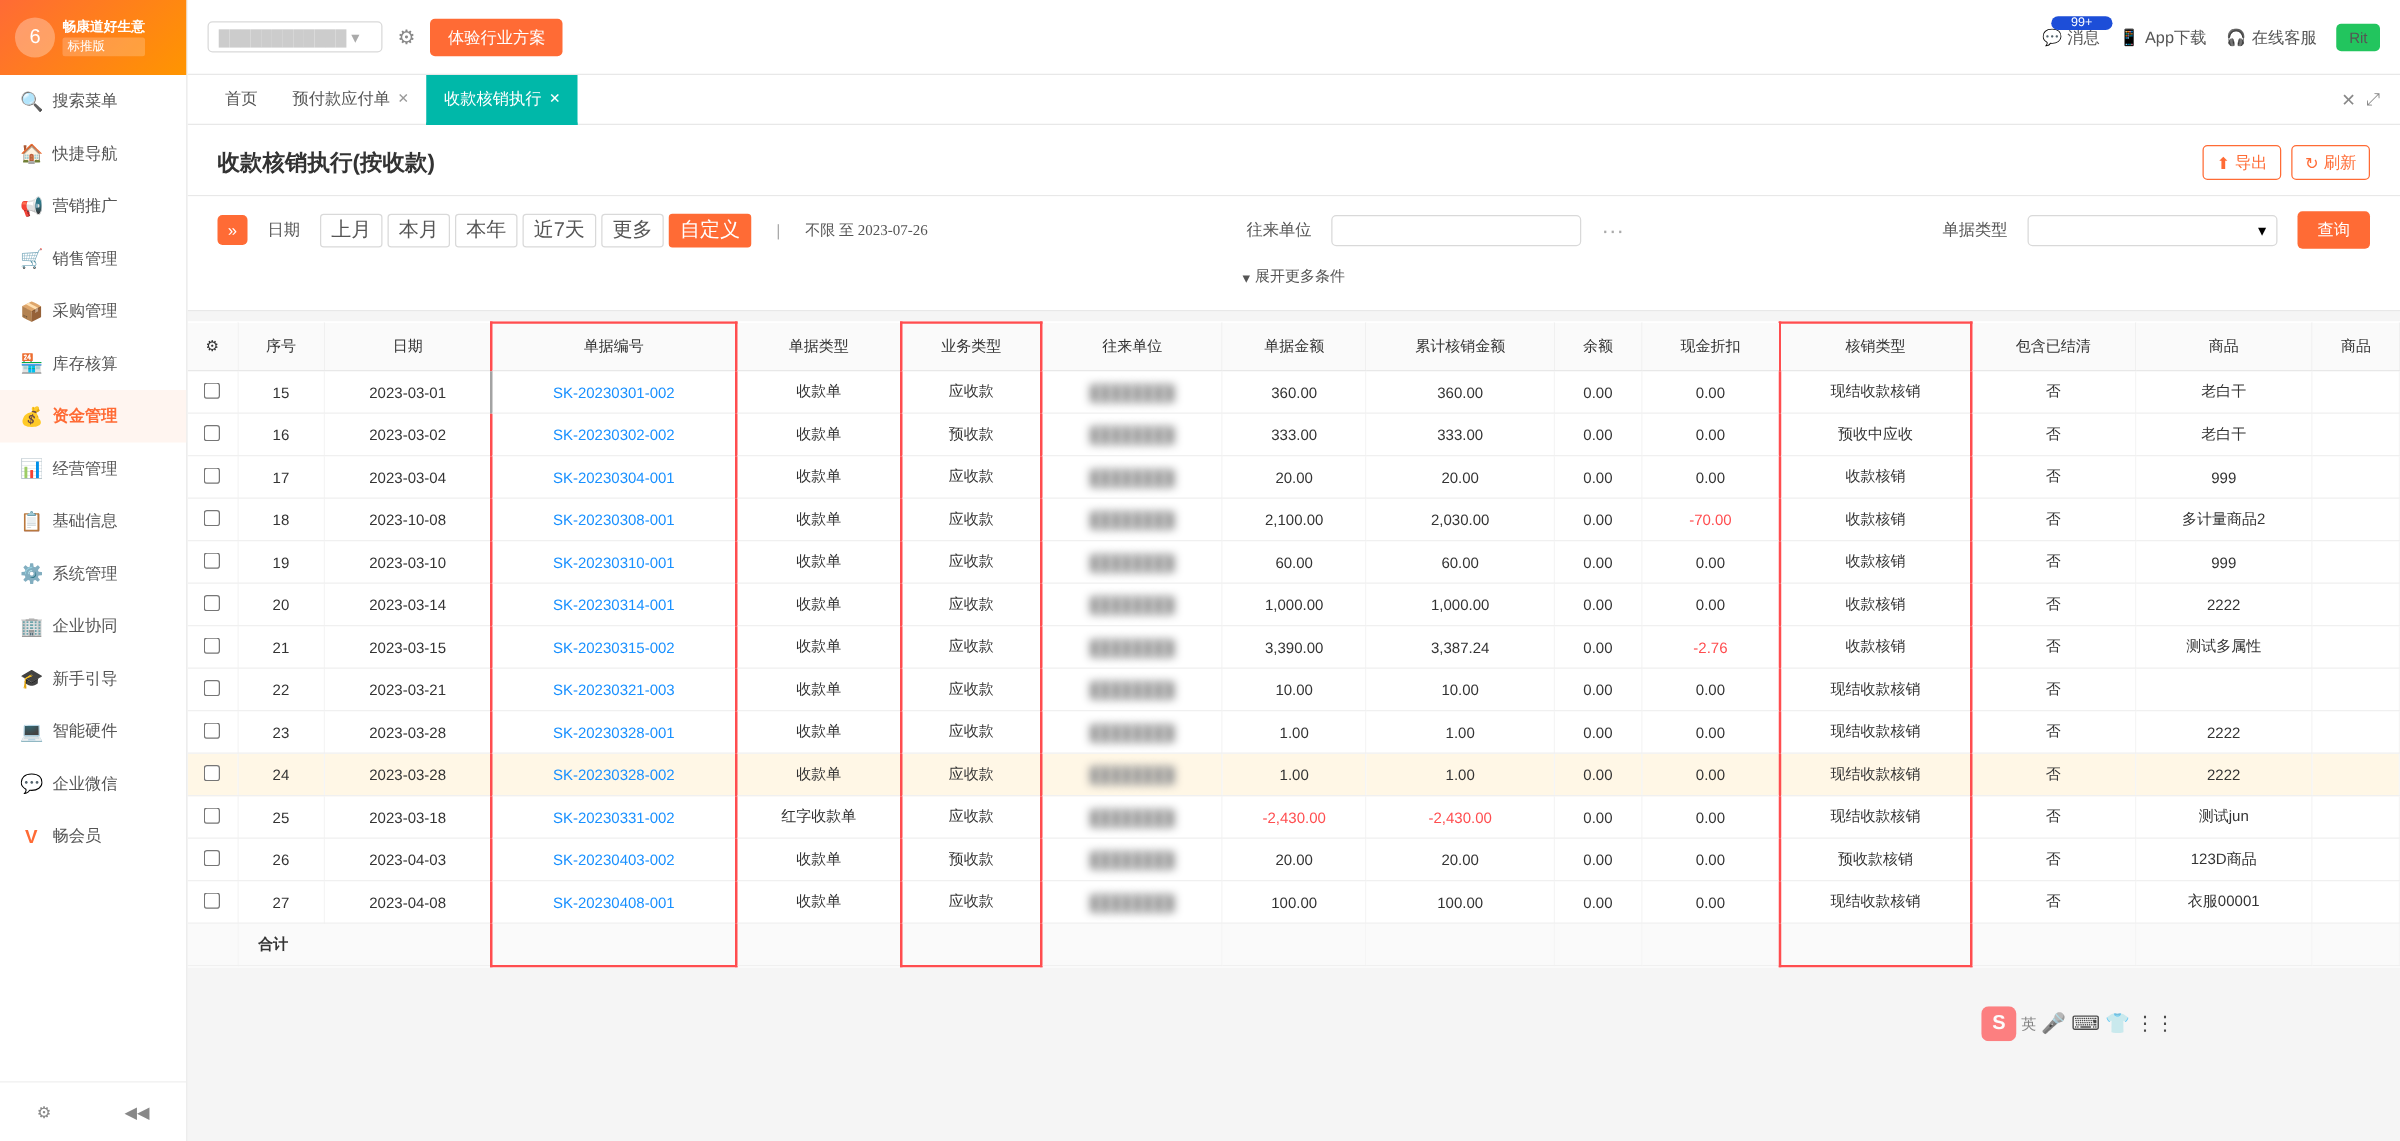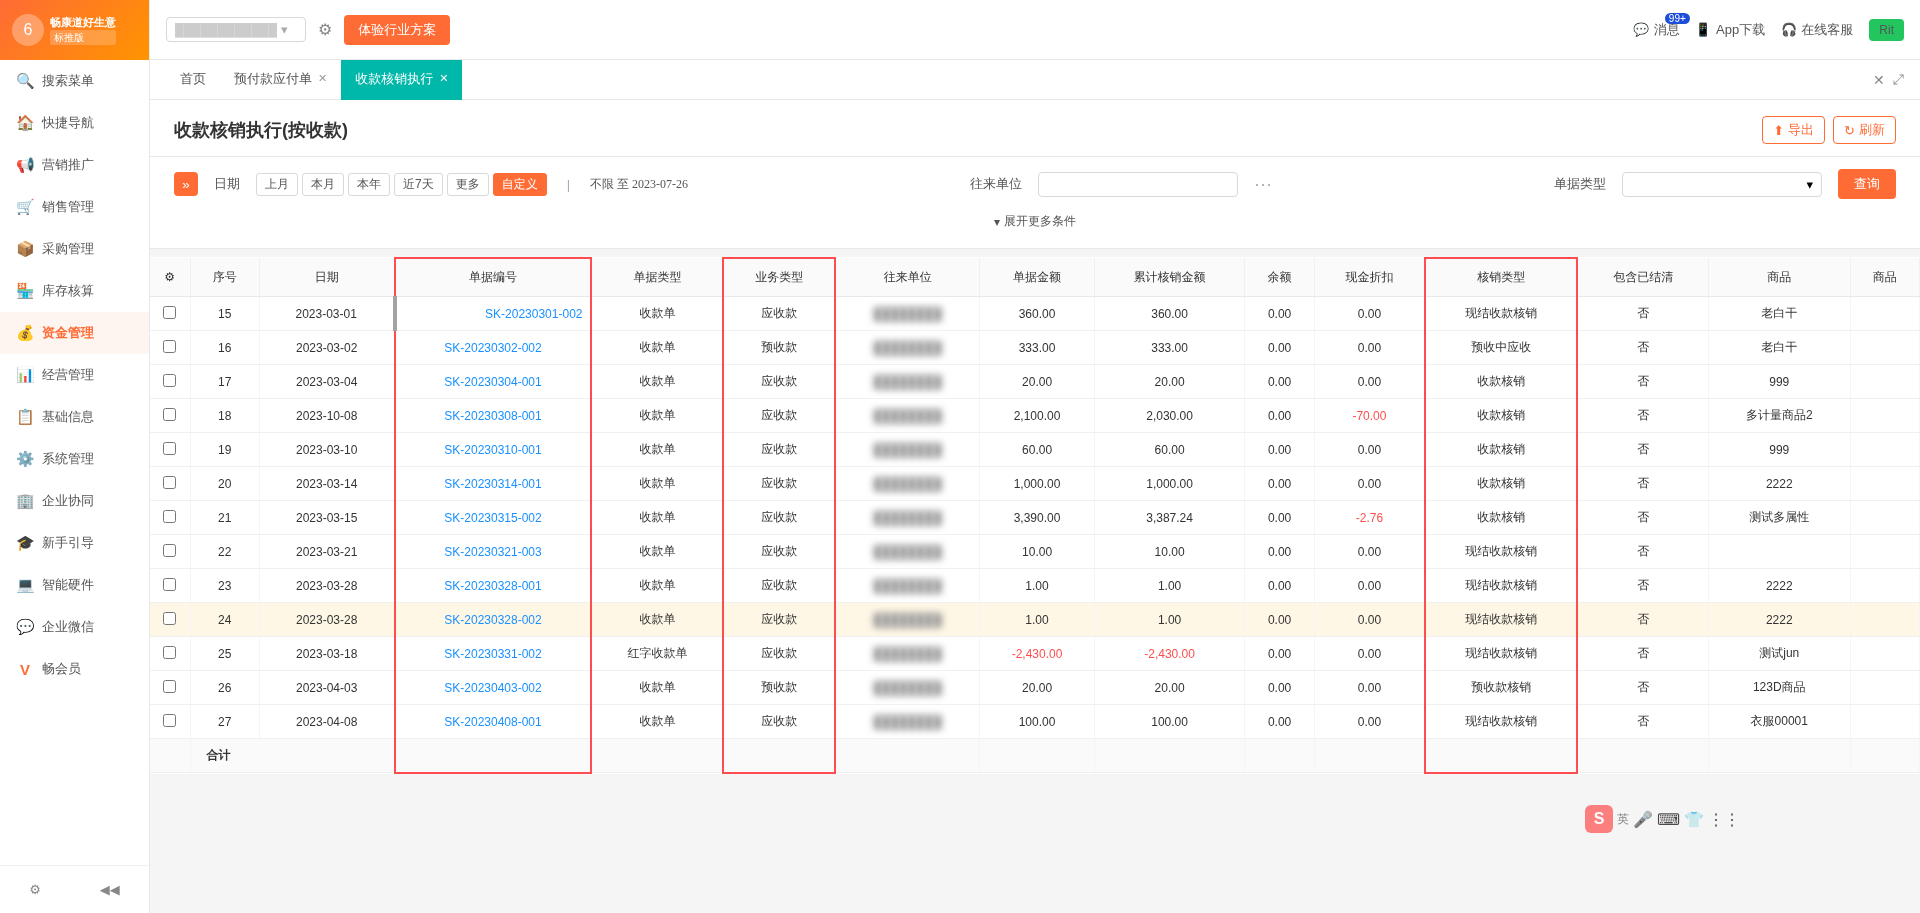--- a/index.html
+++ b/index.html
@@ -19,21 +19,21 @@
 
     
     .main { flex: 1; display: flex; flex-direction: column; overflow: hidden; }
 
     
     .topbar { height: 60px; background: #fff; border-bottom: 1px solid #e8e8e8; display: flex; align-items: center; padding: 0 16px; gap: 12px; }
     .topbar-select { display: flex; align-items: center; gap: 4px; border: 1px solid #d9d9d9; border-radius: 4px; padding: 4px 8px; cursor: pointer; min-width: 140px; }
     .topbar-btn-solution { background: #ff6b35; color: white; border: none; border-radius: 4px; padding: 6px 14px; cursor: pointer; font-size: 13px; }
     .topbar-right { margin-left: auto; display: flex; align-items: center; gap: 16px; color: #555; font-size: 13px; }
     .topbar-msg { position: relative; cursor: pointer; display: flex; align-items: center; gap: 4px; }
-    .badge { background: #1d4ed8; color: white; border-radius: 10px; font-size: 10px; padding: 0 4px; min-width: 18px; text-align: center; position: absolute; top: -8px; right: -10px; }
+    .badge { background: #1d4ed8; color: white; border-radius: 10px; font-size: 10px; padding: 0 16px; min-width: 18px; text-align: center; position: absolute; top: -8px; right: -10px; }
     .topbar-link { cursor: pointer; display: flex; align-items: center; gap: 4px; }
 
     
     .tabs { background: #fff; border-bottom: 1px solid #e8e8e8; display: flex; align-items: center; padding: 0 16px; height: 40px; }
     .tab { display: flex; align-items: center; gap: 6px; padding: 0 14px; height: 40px; cursor: pointer; color: #555; border-bottom: 2px solid transparent; font-size: 13px; text-align: center; }
     .tab.active { color: #fff; background: #00b8a9; border-bottom: 2px solid #00b8a9; }
     .tab .tab-close { font-size: 11px; color: #999; cursor: pointer; }
     .tab.active .tab-close { color: #fff; }
     .tabs-right { margin-left: auto; display: flex; align-items: center; gap: 8px; }
     .tab-window-btn { cursor: pointer; color: #888; }
@@ -45,21 +45,21 @@
     .page-header-actions { display: flex; gap: 8px; }
     .btn-export { display: flex; align-items: center; gap: 4px; color: #ff6b35; border: 1px solid #ff6b35; border-radius: 4px; padding: 4px 10px; cursor: pointer; background: white; font-size: 13px; }
     .btn-refresh { display: flex; align-items: center; gap: 4px; color: #ff6b35; border: 1px solid #ff6b35; border-radius: 4px; padding: 4px 10px; cursor: pointer; background: white; font-size: 13px; }
 
     
     .filter-area { background: #fff; padding: 12px 24px; border-bottom: 1px solid #e8e8e8; }
     .filter-row { display: flex; align-items: center; gap: 16px; margin-bottom: 8px; }
     .filter-collapse-btn { background: #ff6b35; color: white; border: none; border-radius: 4px; width: 24px; height: 24px; cursor: pointer; display: flex; align-items: center; justify-content: center; flex-shrink: 0; }
     .filter-label { color: #555; font-size: 13px; flex-shrink: 0; }
     .filter-date-btns { display: flex; gap: 4px; align-items: center; }
-    .filter-date-btn { padding: 2px 8px; border: 1px solid #d9d9d9; border-radius: 3px; cursor: pointer; font-size: 12px; color: #555; background: white; }
+    .filter-date-btn { padding: 2px 8px; border: 1px solid #d9d9d9; border-radius: 3px; cursor: pointer; font-size: 16px; color: #555; background: white; }
     .filter-date-btn.custom { background: #ff6b35; color: white; border-color: #ff6b35; }
     .filter-input { border: 1px solid #d9d9d9; border-radius: 4px; padding: 4px 8px; min-width: 200px; font-size: 13px; }
     .filter-dots { color: #aaa; font-size: 18px; cursor: pointer; }
     .filter-select { border: 1px solid #d9d9d9; border-radius: 4px; padding: 4px 8px; min-width: 180px; font-size: 13px; display: flex; align-items: center; justify-content: space-between; cursor: pointer; }
     .btn-query { background: #ff6b35; color: white; border: none; border-radius: 4px; padding: 6px 16px; cursor: pointer; font-size: 13px; }
     .expand-more { display: flex; align-items: center; justify-content: center; padding: 6px; cursor: pointer; color: #555; font-size: 12px; gap: 4px; }
 
     
     .table-container { padding: 0 0 0 0; background: #fff; margin-top: 8px; overflow-x: auto; }
     table { width: 100%; border-collapse: collapse; font-size: 12px; }
@@ -273,21 +273,21 @@
             <th>商品</th>
             <th>商品</th>
           </tr>
         </thead>
         <tbody id="table-body">
 
         <tr>
     <td><input type="checkbox" style=""></td>
     <td>15</td>
     <td>2023-03-01</td>
-    <td style="border-left:4px solid #a3a3a3;border-right:2px solid #ff4d4f;text-align:right;"><a class="link-text" href="#">SK-20230301-002</a></td>
+    <td style="border-left:2px solid #a3a3a3;border-right:2px solid #ff4d4f;"><a class="link-text" href="#">SK-20230301-002</a></td>
     <td>收款单</td>
     <td style="border-left:2px solid #ff4d4f;border-right:2px solid #ff4d4f;">应收款</td>
     <td><span style="color:transparent;text-shadow:0 0 7px #999;">████████</span></td>
     <td class="">360.00</td>
     <td class="">360.00</td>
     <td>0.00</td>
     <td class="">0.00</td>
     <td style="border-left:2px solid #ff4d4f;border-right:2px solid #ff4d4f;">现结收款核销</td>
     <td>否</td>
     <td>老白干</td>

